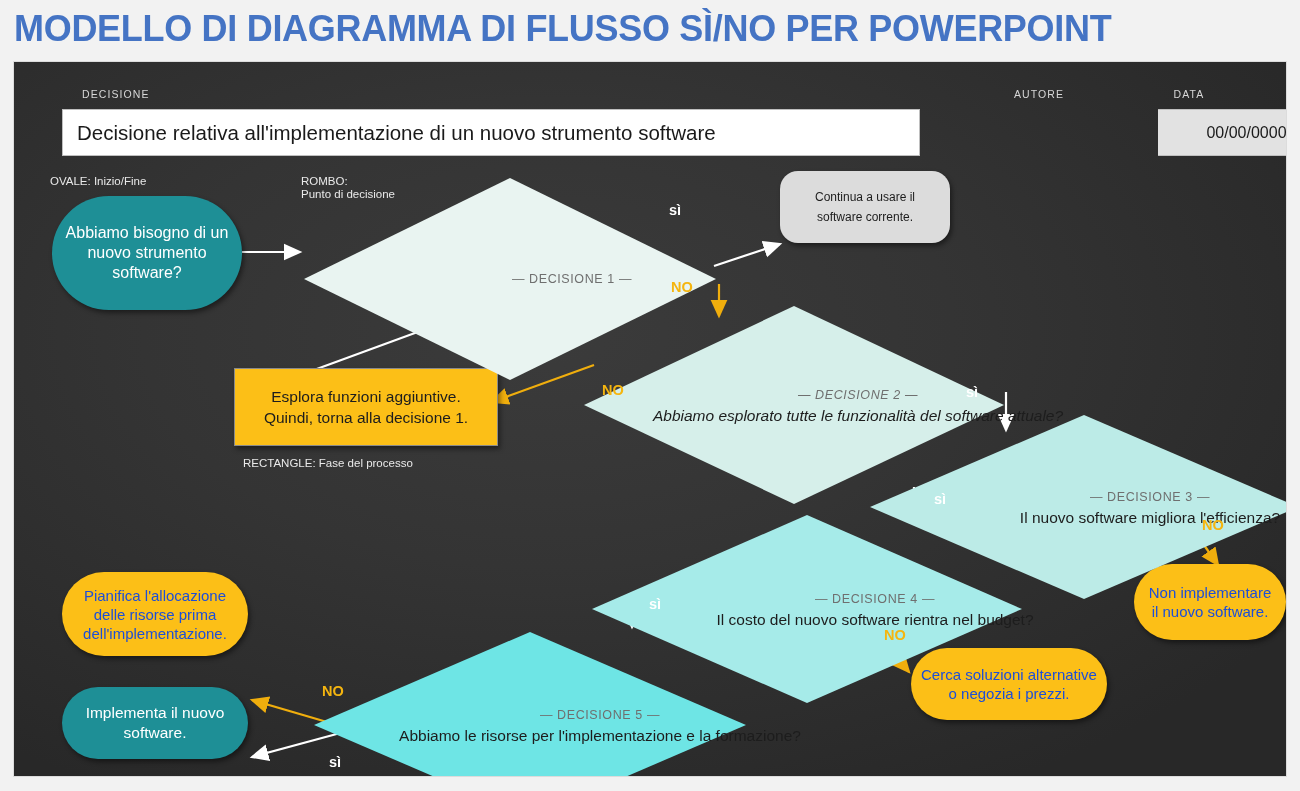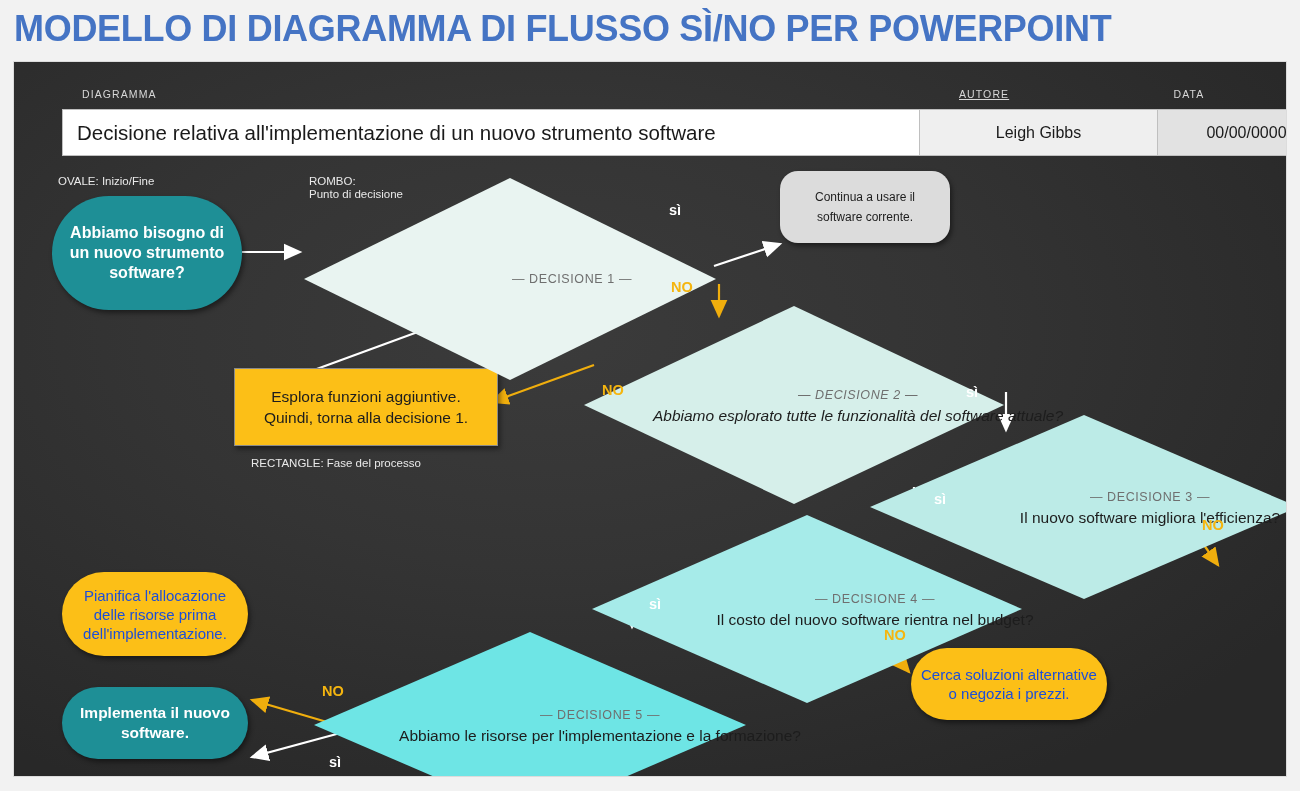--- a/index.html
+++ b/index.html
@@ -30,55 +30,55 @@
   }
   
   #hdr{
     position:absolute;left:48px;top:26px;width:1178px;height:72px;
   }
   .hdr-lbl{
     position:absolute;top:0;
     font-size:10.5px;letter-spacing:1.1px;color:#d7d7d7;
   }
   #hdr-lbl-processo{left:20px;}
-  #hdr-lbl-autore{left:897px;width:160px;text-align:left;text-decoration:underline;}
+  #hdr-lbl-autore{left:897px;width:160px;text-align:center;}
   #hdr-lbl-data{left:1067px;width:120px;text-align:center;}
   .hdr-cell{
     position:absolute;top:21px;height:47px;
     display:flex;align-items:center;
     box-sizing:border-box;
   }
   #hdr-process{
     left:0;width:858px;background:#ffffff;border:1px solid #bfbfbf;
     padding-left:14px;font-size:20.5px;color:#1a1a1a;white-space:nowrap;
   }
   #hdr-author{
     left:858px;width:238px;background:#efefef;border:1px solid #bfbfbf;border-left:none;
     justify-content:center;font-size:16px;color:#1a1a1a;
   }
   #hdr-date{
     left:1096px;width:178px;background:#e2e2e2;border:1px solid #bfbfbf;border-left:none;
     justify-content:center;font-size:16px;color:#1a1a1a;
   }
   
   .legend{
-    position:absolute;color:#e9e9e9;font-size:11.5px;line-height:13px;white-space:pre-line;margin-left:8px;
+    position:absolute;color:#e9e9e9;font-size:11.5px;line-height:13px;white-space:pre-line;
   }
   #legend-ovale{left:36px;top:113px;}
   #legend-rombo{left:287px;top:113px;}
   #legend-rect{left:210px;top:395px;padding-left:19px;}
   
   #wires{position:absolute;left:0;top:0;width:1272px;height:714px;pointer-events:none;}
   
   .node{position:absolute;box-sizing:border-box;display:flex;align-items:center;
         justify-content:center;text-align:center;}
   .oval{
     border-radius:999px;background:#1E8F96;color:#ffffff;
     box-shadow:2px 3px 5px rgba(0,0,0,.45);
-    font-size:16px;line-height:20px;padding:17px 10px;font-weight:bold;
+    font-size:16px;line-height:20px;padding:17px 10px;
   }
   .oval-grey{
     border-radius:18px;background:#DCDCDC;color:#1d1d1d;
     box-shadow:2px 3px 5px rgba(0,0,0,.45);
     font-size:12px;line-height:20px;padding:4px 12px;
   }
   .oval-amber{
     border-radius:999px;background:#FCBF17;color:#1d4ed8;
     box-shadow:2px 3px 5px rgba(0,0,0,.45);
     font-size:15px;line-height:19px;padding:4px 10px;
@@ -103,25 +103,24 @@
   .elbl-no{color:#F5B50F;}
 </style>
 </head>
 <body>
 
 <div id="doc-title">MODELLO DI DIAGRAMMA DI FLUSSO SÌ/NO PER POWERPOINT</div>
 
 <div id="slide">
 
   <div id="hdr">
-    <div class="hdr-lbl" id="hdr-lbl-processo">DIAGRAMMA</div>
+    <div class="hdr-lbl" id="hdr-lbl-processo">DECISIONE</div>
     <div class="hdr-lbl" id="hdr-lbl-autore">AUTORE</div>
     <div class="hdr-lbl" id="hdr-lbl-data">DATA</div>
     <div class="hdr-cell" id="hdr-process">Decisione relativa all'implementazione di un nuovo strumento software</div>
-    <div class="hdr-cell" id="hdr-author">Leigh Gibbs</div>
     <div class="hdr-cell" id="hdr-date">00/00/0000</div>
   </div>
 
   <div class="legend" id="legend-ovale">OVALE: Inizio/Fine</div>
   <div class="legend" id="legend-rombo">ROMBO:
 Punto di decisione</div>
   <div class="legend" id="legend-rect">RECTANGLE: Fase del processo</div>
 
   <svg id="wires" viewBox="0 0 1272 714">
     <defs>
@@ -163,20 +162,23 @@
   </div>
 
   <div class="node oval-grey" style="left:766px;top:109px;width:170px;height:72px;">
     <span>Continua a usare il software corrente.</span>
   </div>
 
   <div class="node rect-amber" style="left:220px;top:306px;width:264px;height:78px;">
     <span>Esplora funzioni aggiuntive. Quindi, torna alla decisione 1.</span>
   </div>
 
+  <div class="node oval-amber" style="left:1120px;top:502px;width:152px;height:76px;">
+    <span>Non implementare il nuovo software.</span>
+  </div>
 
   <div class="node oval-amber" style="left:897px;top:586px;width:196px;height:72px;">
     <span>Cerca soluzioni alternative o negozia i prezzi.</span>
   </div>
 
   <div class="node oval-amber" style="left:48px;top:510px;width:186px;height:84px;">
     <span>Pianifica l'allocazione delle risorse prima dell'implementazione.</span>
   </div>
 
   <div class="node oval" style="left:48px;top:625px;width:186px;height:72px;font-size:15.5px;">

